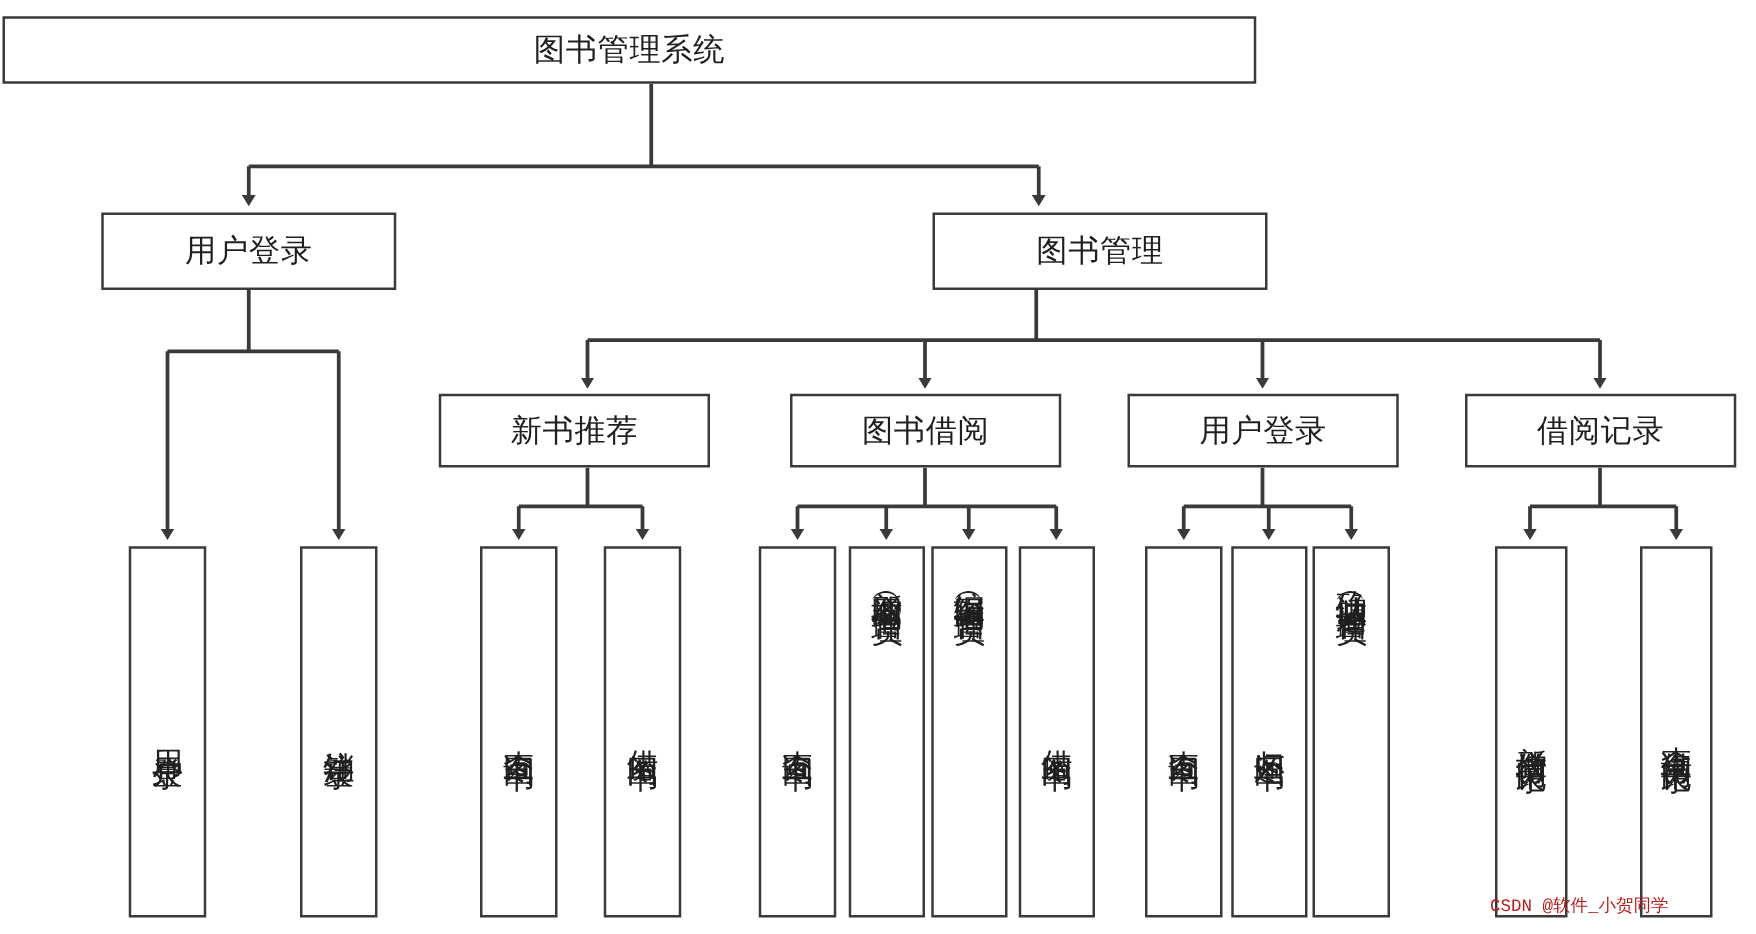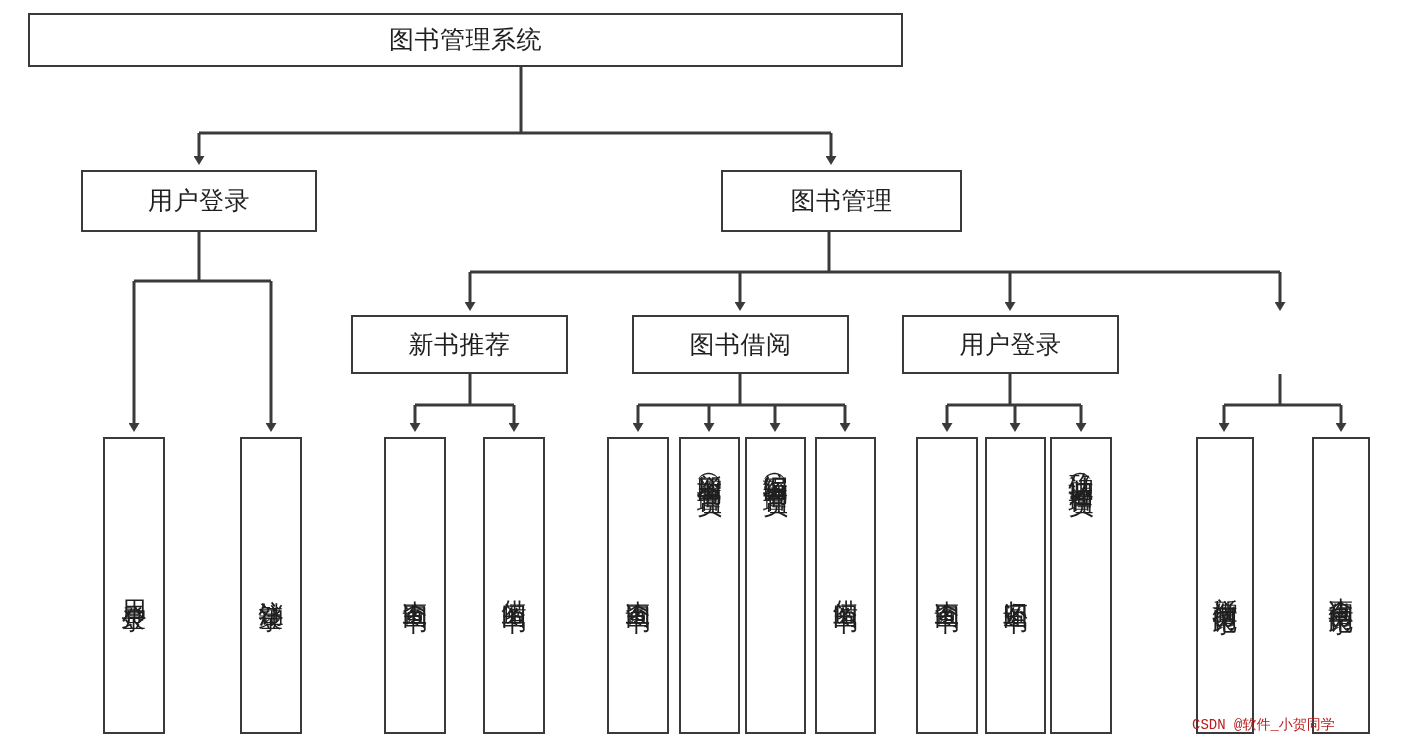--- a/index.html
+++ b/index.html
@@ -118,40 +118,43 @@
       <path d="M1015,405 L1015,424" marker-end="url(#arrow)"></path>
       <path d="M1081,405 L1081,424" marker-end="url(#arrow)"></path>
 
       <path d="M1280,374 L1280,405"></path>
       <path d="M1224,405 L1341,405"></path>
       <path d="M1224,405 L1224,424" marker-end="url(#arrow)"></path>
       <path d="M1341,405 L1341,424" marker-end="url(#arrow)"></path>
     </g>
   </svg>
 
-  <div class="node root horiz" style="left:28px;top:13px;width:875px;height:54px;">
+  <div class="node root horiz" style="left:2px;top:13px;width:1003px;height:54px;">
     <span class="lbl">图书管理系统</span>
   </div>
 
   <div class="node horiz" style="left:81px;top:170px;width:236px;height:62px;">
     <span class="lbl">用户登录</span>
   </div>
-  <div class="node horiz" style="left:721px;top:170px;width:241px;height:62px;">
+  <div class="node horiz" style="left:746px;top:170px;width:268px;height:62px;">
     <span class="lbl">图书管理</span>
   </div>
 
   <div class="node horiz" style="left:351px;top:315px;width:217px;height:59px;">
     <span class="lbl">新书推荐</span>
   </div>
   <div class="node horiz" style="left:632px;top:315px;width:217px;height:59px;">
     <span class="lbl">图书借阅</span>
   </div>
   <div class="node horiz" style="left:902px;top:315px;width:217px;height:59px;">
     <span class="lbl">用户登录</span>
   </div>
+  <div class="node horiz" style="left:1172px;top:315px;width:217px;height:59px;">
+    <span class="lbl">借阅记录</span>
+  </div>
 
   <div class="node vert center" style="left:103px;top:437px;width:62px;height:297px;">
     <span class="lbl">用户登录</span>
   </div>
   <div class="node vert center" style="left:240px;top:437px;width:62px;height:297px;">
     <span class="lbl">注销登录</span>
   </div>
 
   <div class="node vert center" style="left:384px;top:437px;width:62px;height:297px;">
     <span class="lbl">查询图书</span>

